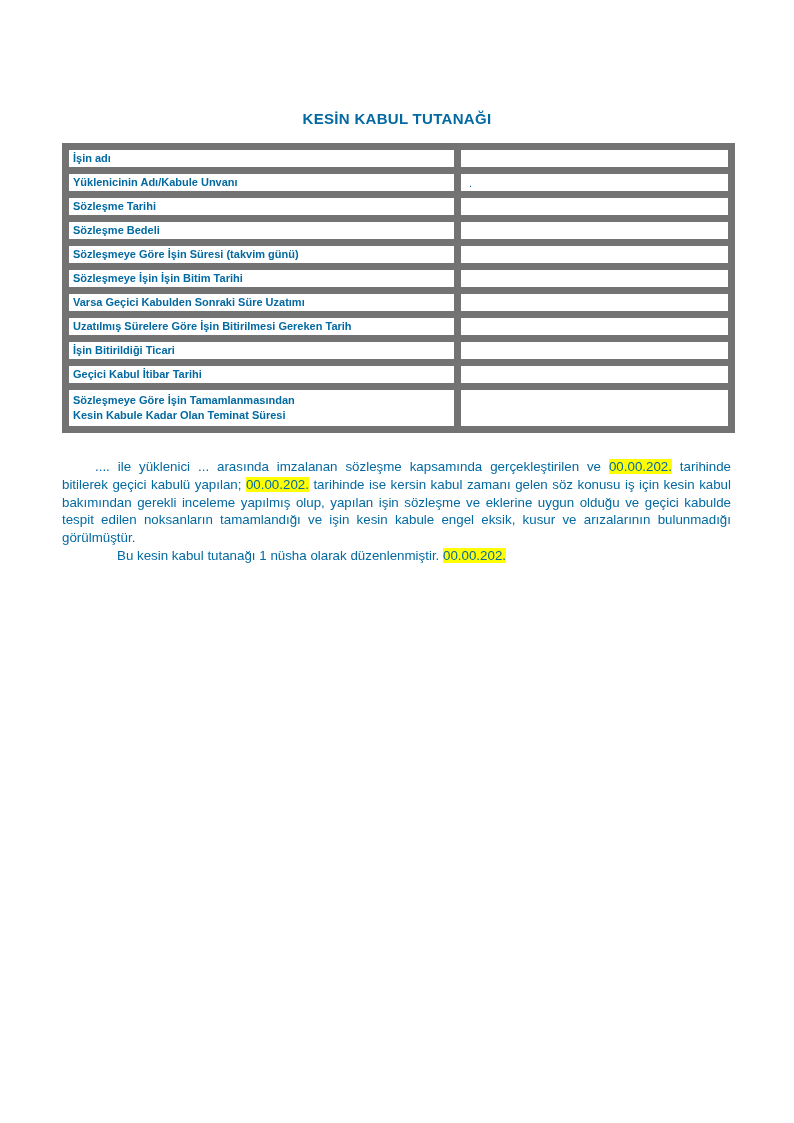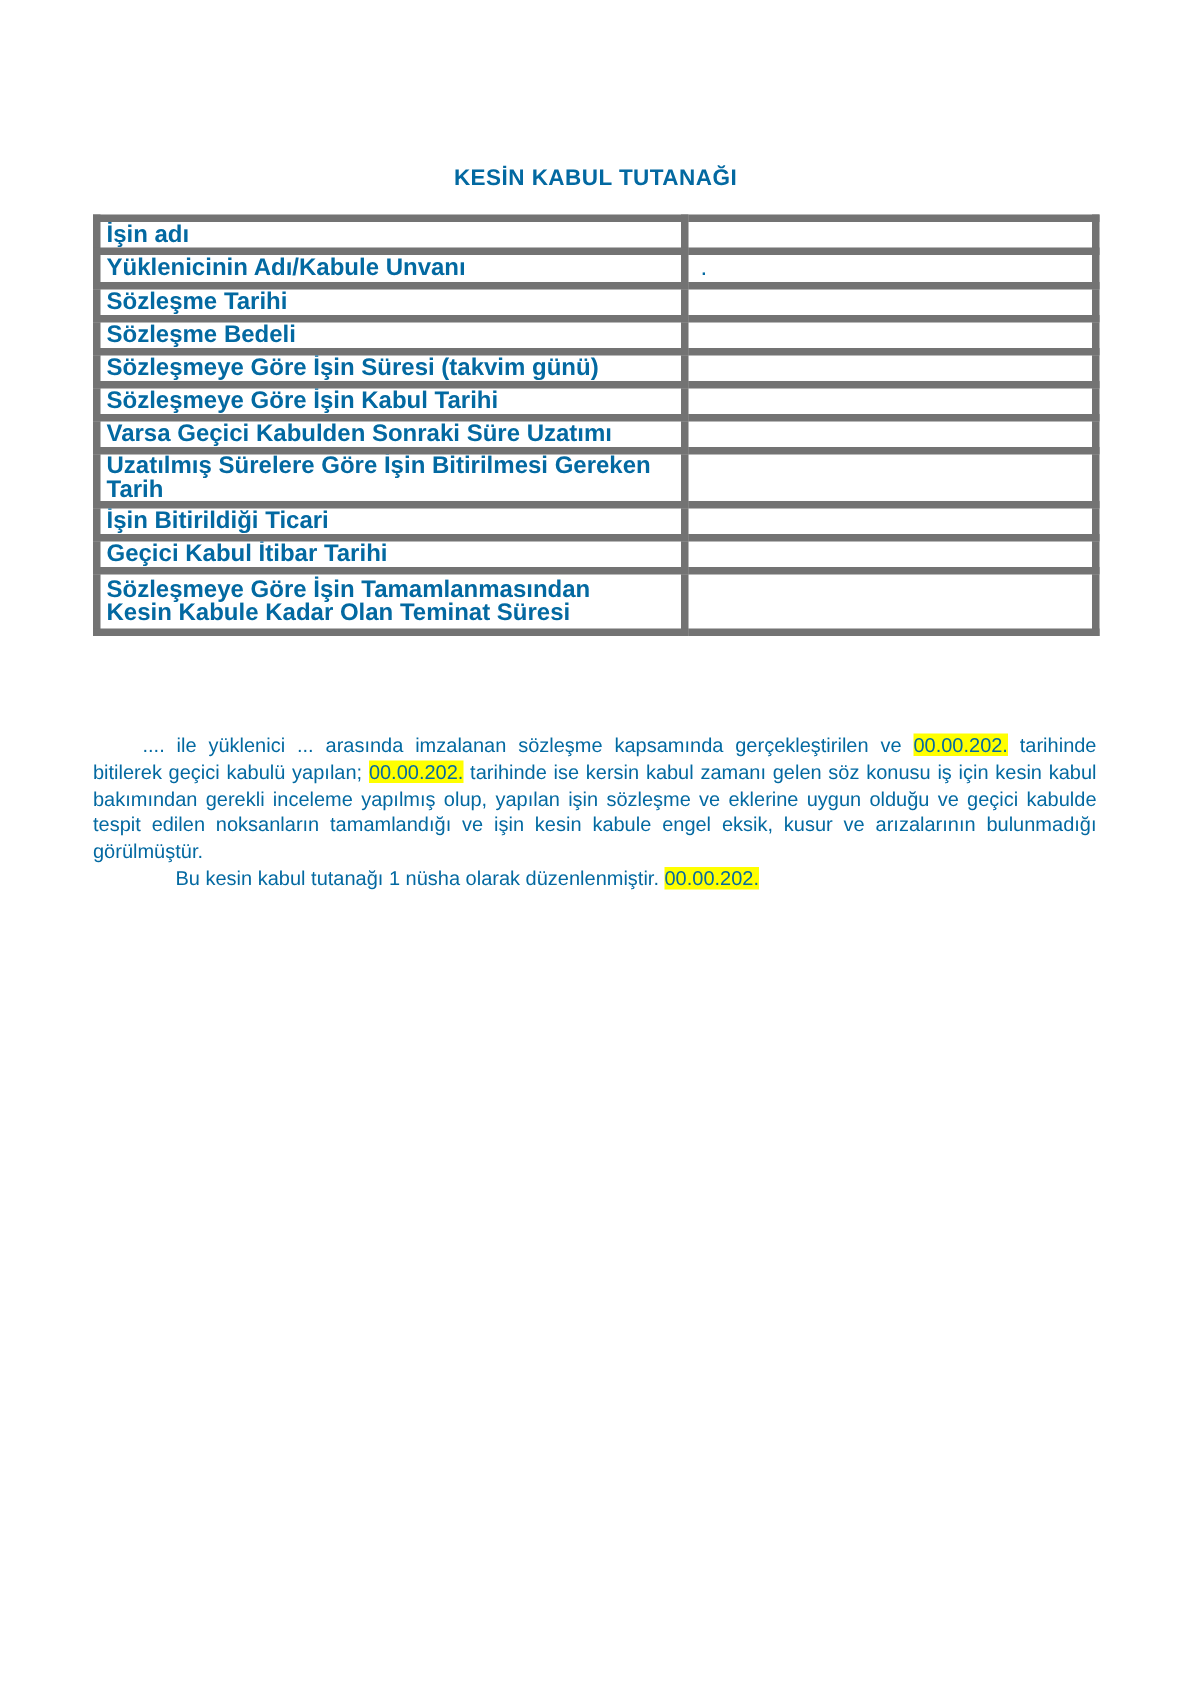--- a/index.html
+++ b/index.html
@@ -30,40 +30,40 @@
     position: absolute;
     top: 143px;
     left: 62px;
     width: 666px;
     border-collapse: collapse;
     table-layout: fixed;
   }
   .doc-table col.c1 { width: 392px; }
   .doc-table col.c2 { width: 274px; }
   .doc-table td {
-    border: 5px solid #737373;
+    border: 7px solid #737373;
     height: 17px;
-    font-size: 16px;
+    font-size: 11px;
     font-weight: bold;
     vertical-align: middle;
     overflow: hidden;
   }
   .doc-table td.label {
     padding: 0 2px 0 4px;
     white-space: pre-line;
     line-height: 15.5px;
   }
   .doc-table td.value {
     padding: 0 2px 0 8px;
     font-weight: normal;
   }
   .doc-table tr.tall td { height: 36px; }
   .body-text {
     position: absolute;
-    top: 488px;
+    top: 458px;
     left: 62px;
     width: 669px;
     font-size: 13.33px;
     line-height: 17.8px;
     text-align: justify;
   }
   .body-text p { margin: 0; }
   .body-text p.par1 { text-indent: 33px; }
   .body-text p.par2 { text-indent: 55px; }
   .hl { background: #FFFF00; }
@@ -95,21 +95,21 @@
       </tr>
       <tr>
         <td class="label">Sözleşme Bedeli</td>
         <td class="value"></td>
       </tr>
       <tr>
         <td class="label">Sözleşmeye Göre İşin Süresi (takvim günü)</td>
         <td class="value"></td>
       </tr>
       <tr>
-        <td class="label">Sözleşmeye Göre İşin Kabul Tarihi</td>
+        <td class="label">Sözleşmeye İşin İşin Bitim Tarihi</td>
         <td class="value"></td>
       </tr>
       <tr>
         <td class="label">Varsa Geçici Kabulden Sonraki Süre Uzatımı</td>
         <td class="value"></td>
       </tr>
       <tr>
         <td class="label">Uzatılmış Sürelere Göre İşin Bitirilmesi Gereken Tarih</td>
         <td class="value"></td>
       </tr>

